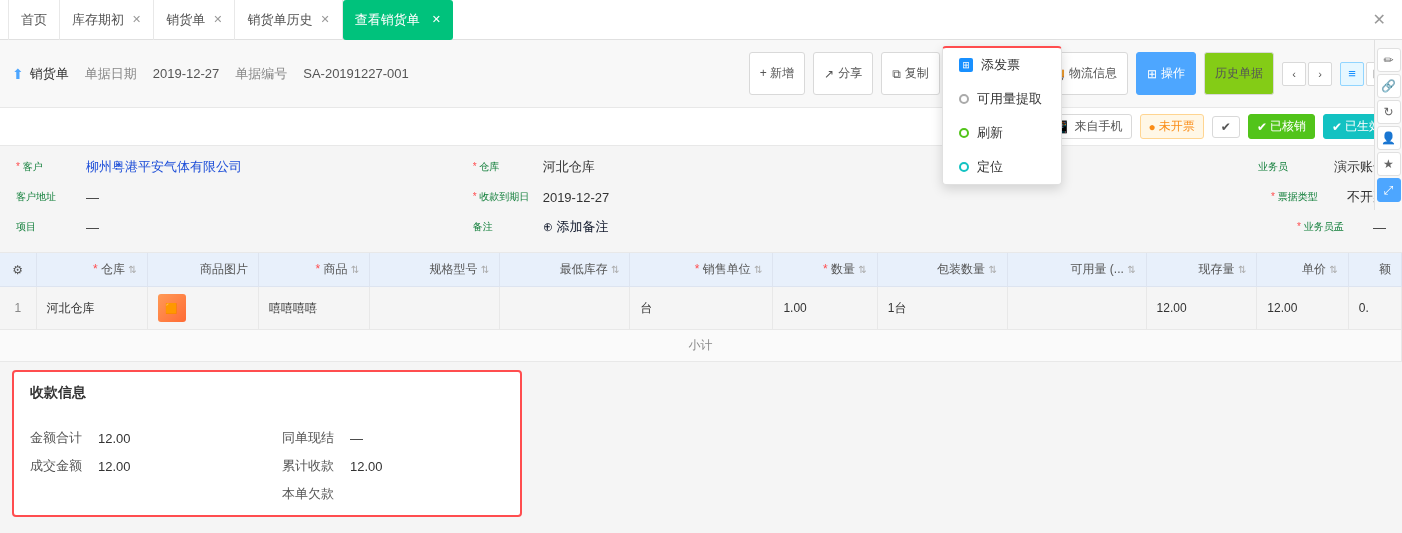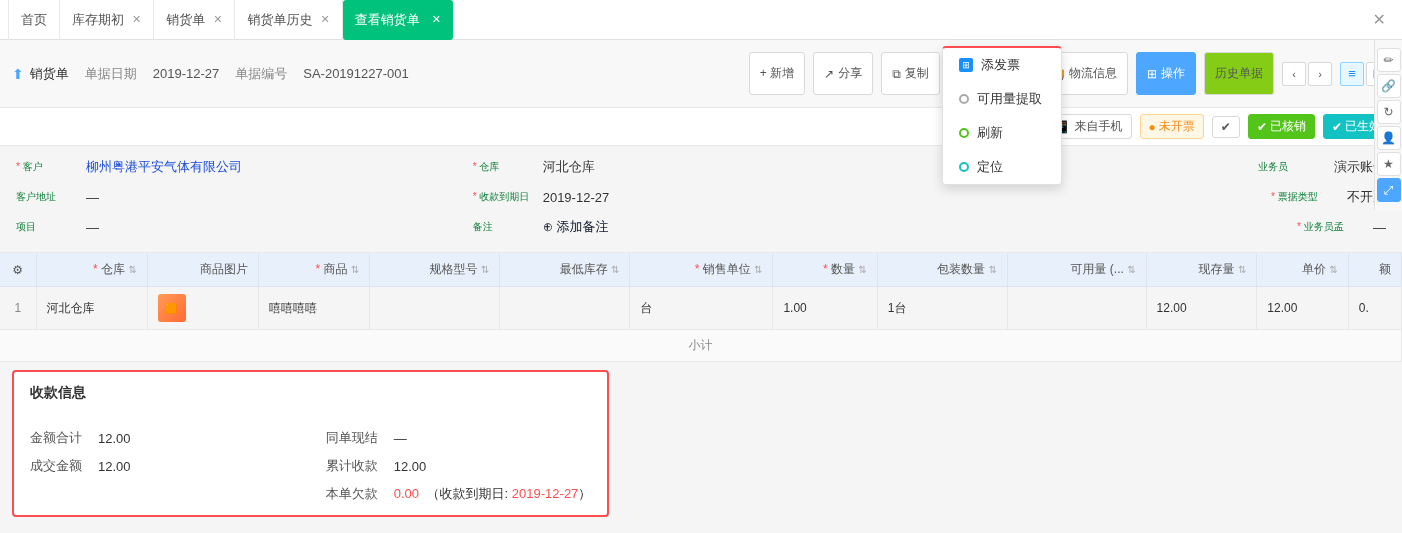--- a/index.html
+++ b/index.html
@@ -355,24 +355,20 @@
           <span class="summary-label">成交金额</span>
           <span class="summary-value">12.00</span>
         </div>
         <div class="summary-row">
           <span class="summary-label">累计收款</span>
           <span class="summary-value">12.00</span>
         </div>
         <div></div>
         <div class="summary-row">
           <span class="summary-label">本单欠款</span>
-          <span class="summary-value red">
-            <span>0.00</span>
-            <span style="color:#333;margin-left:4px">（<span>收款到期日</span>: <span style="color:#ff4d4f">2019-12-27</span>）</span>
-          </span>
         </div>
       </div>
     </div>
   </div>
 
   <div class="right-panel">
     <button class="right-btn">✏</button>
     <button class="right-btn">🔗</button>
     <button class="right-btn">↻</button>
     <button class="right-btn">👤</button>

